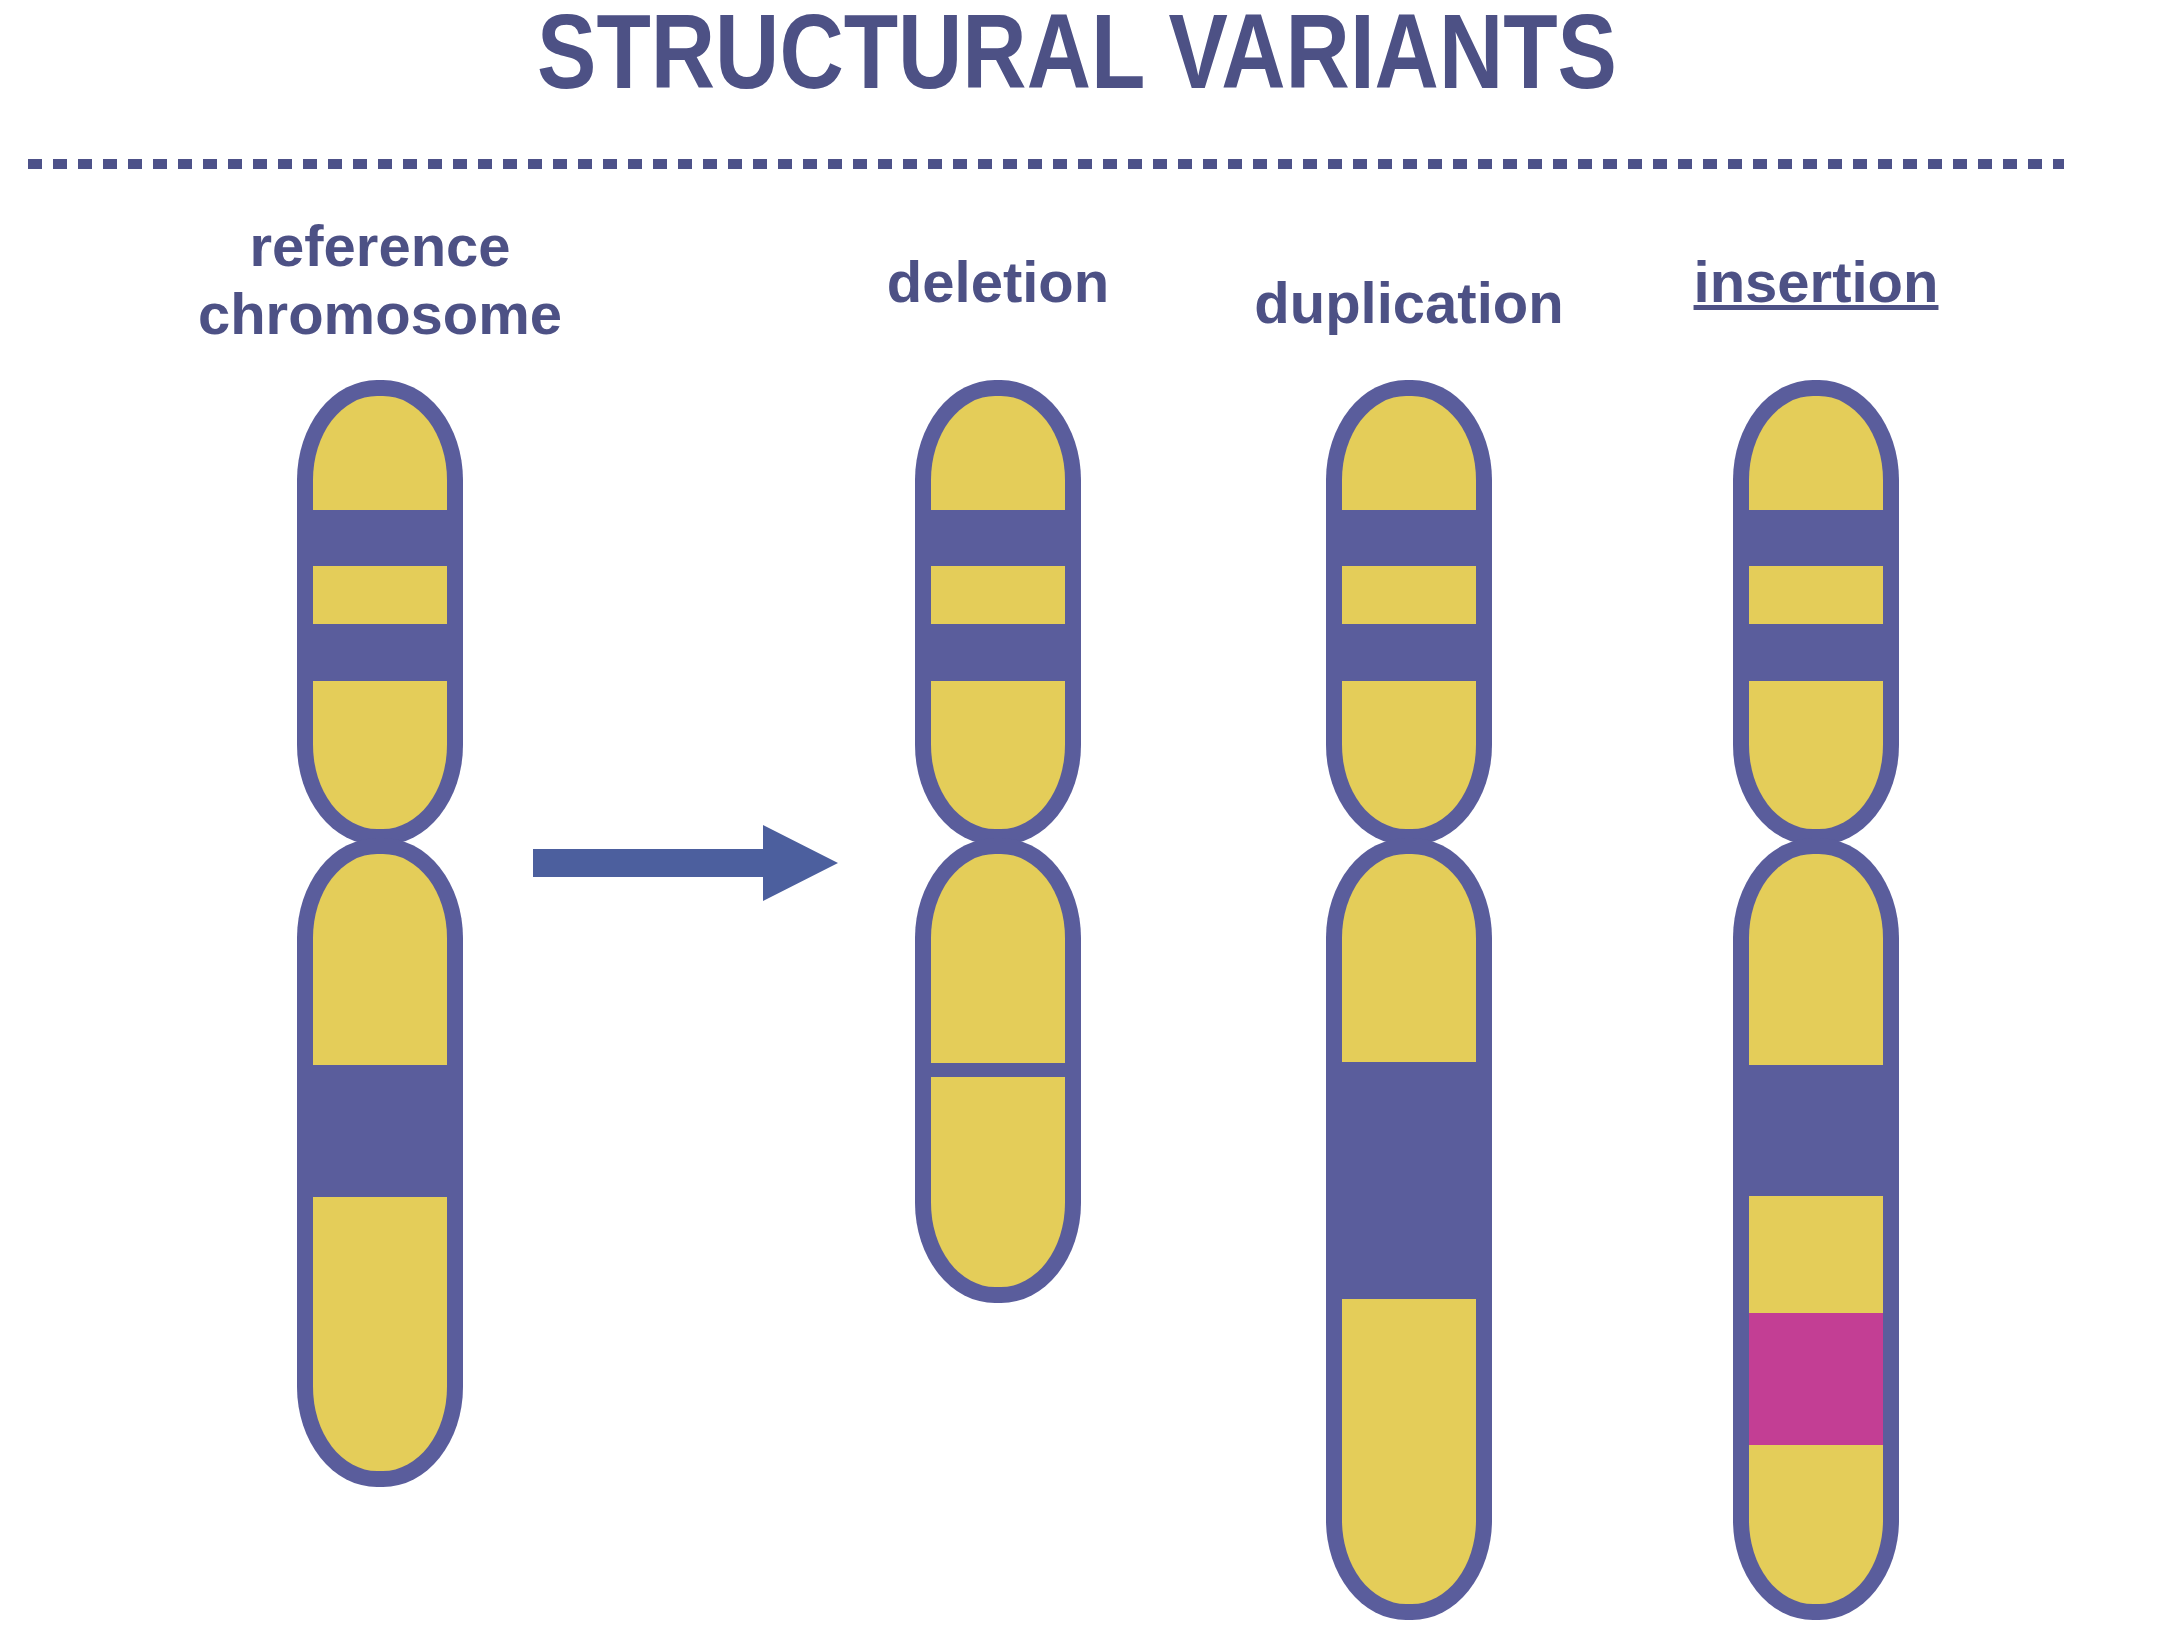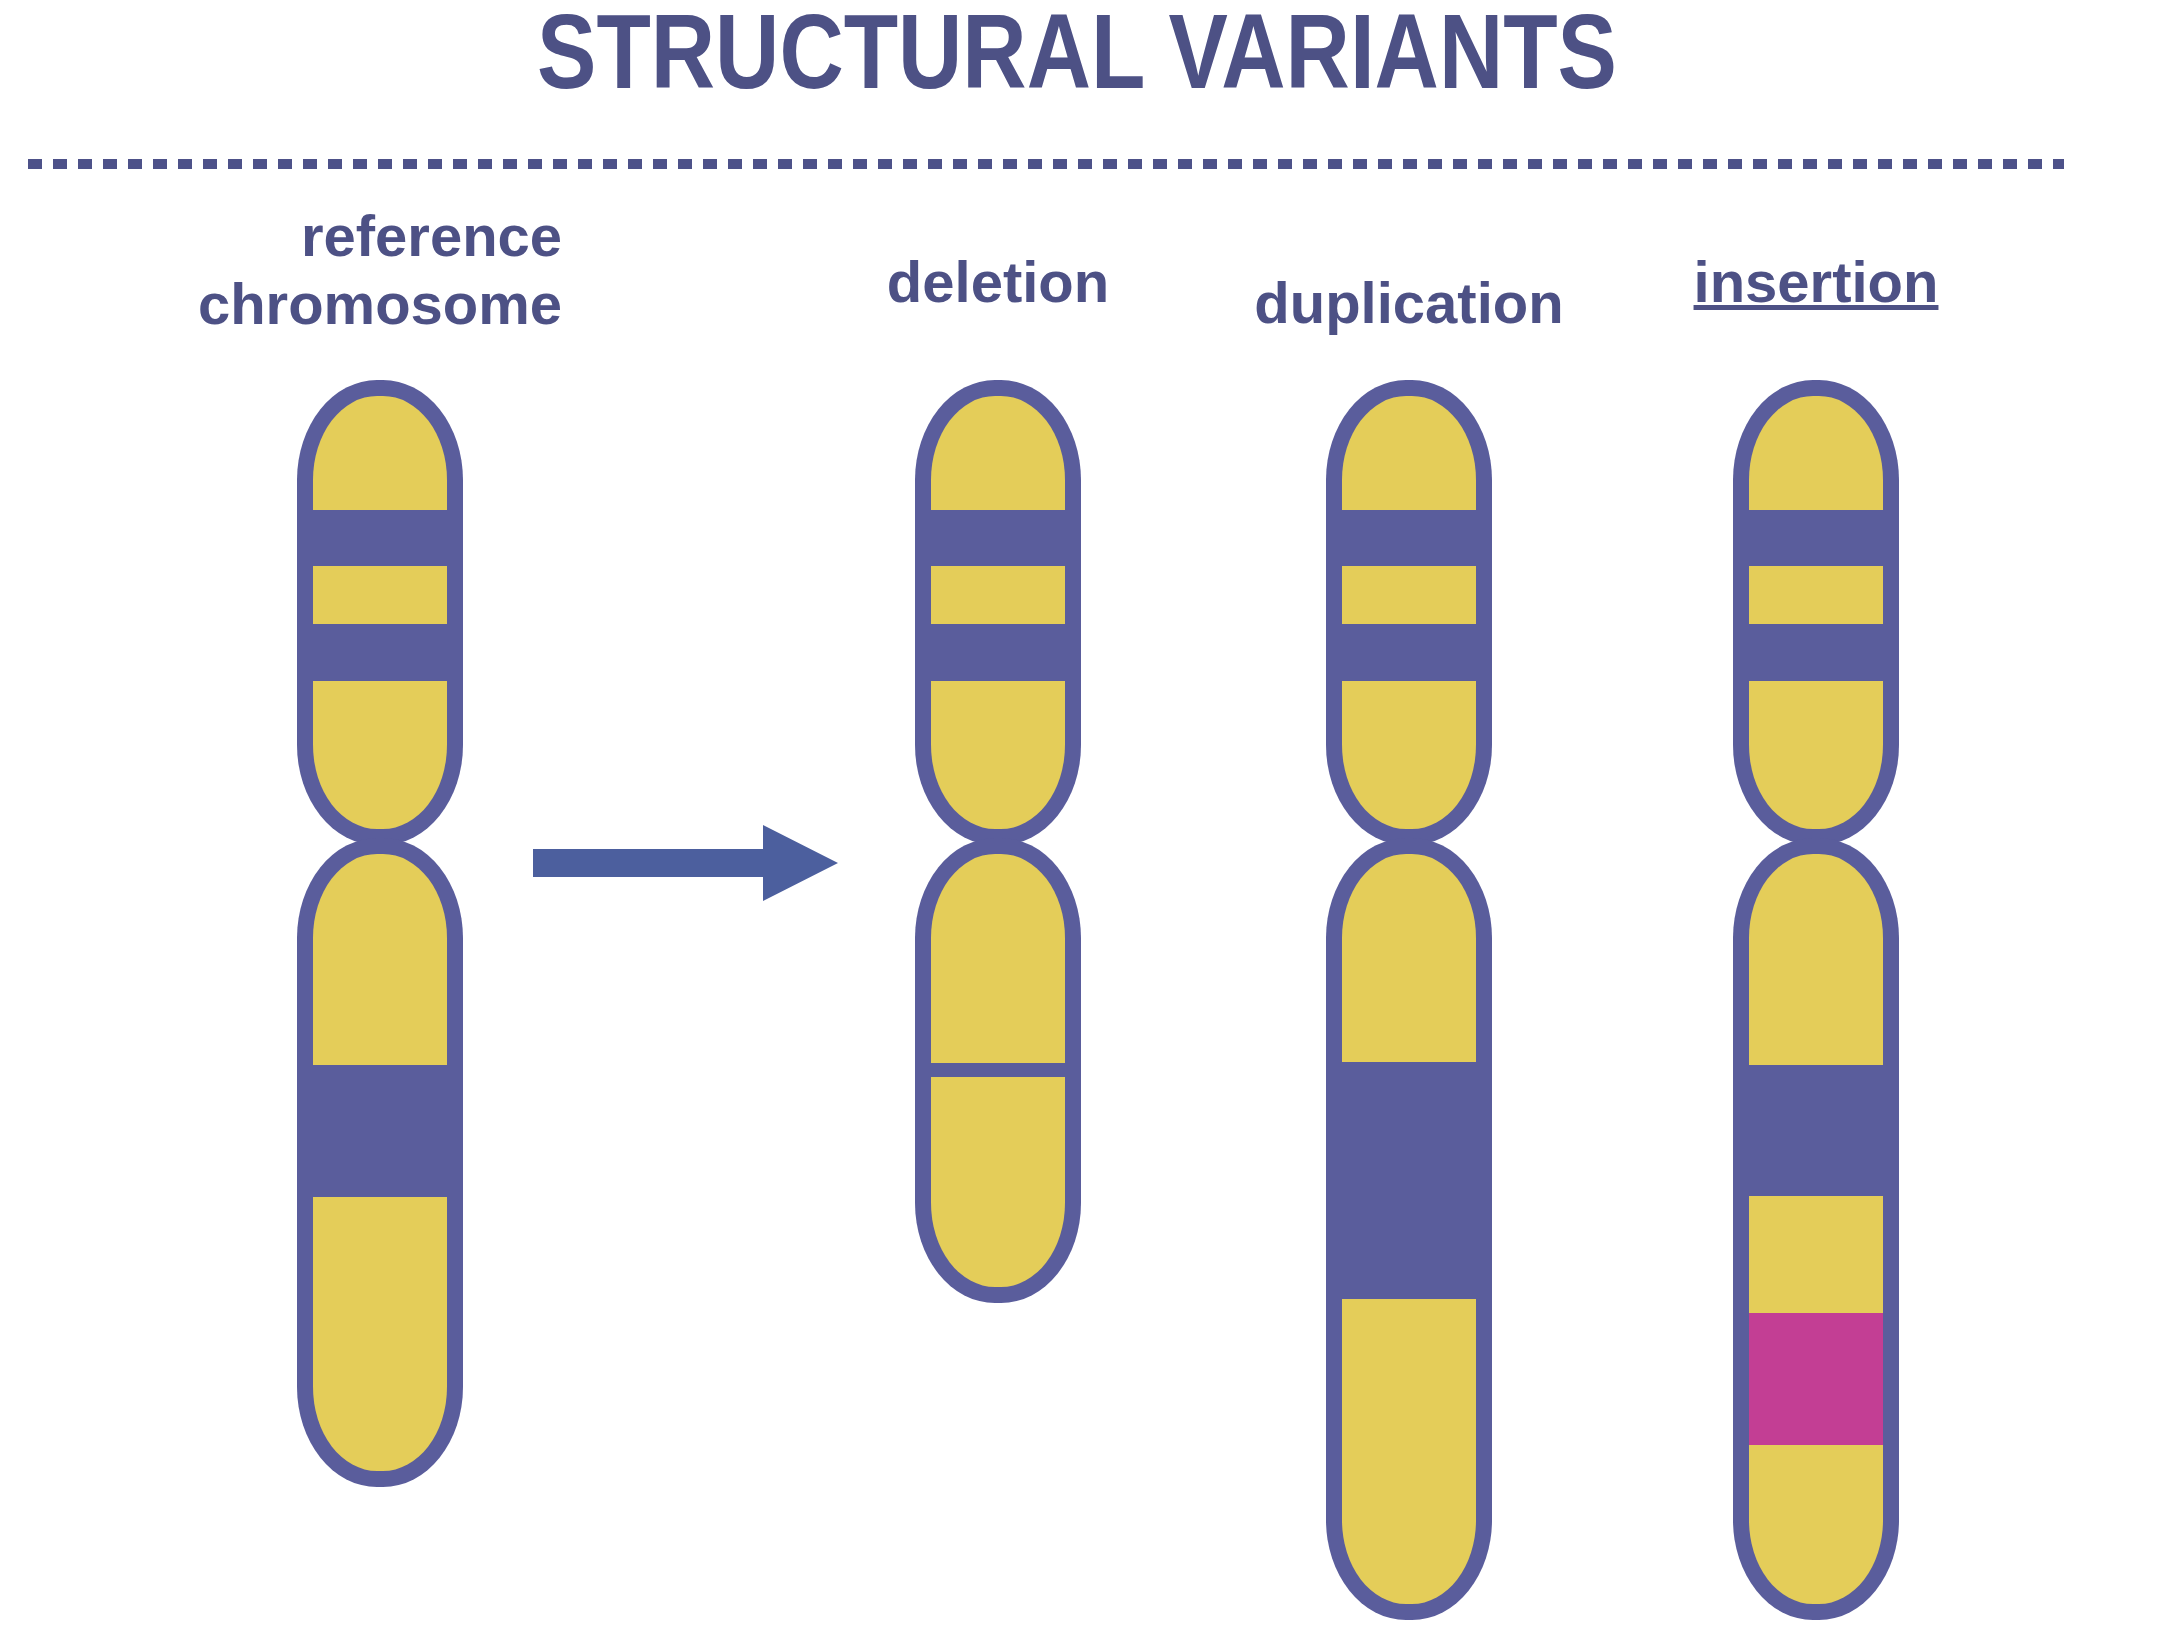--- a/index.html
+++ b/index.html
@@ -42,21 +42,21 @@
   .label {
     position: absolute;
     transform: translateX(-50%);
     font-size: 58px;
     line-height: 68px;
     font-weight: bold;
     color: var(--text, #4d5185);
     text-align: center;
     white-space: pre-line;
   }
-  .label-ref { left: 380px;  top: 202px; text-align: right; }
+  .label-ref { left: 380px;  top: 212px; }
   .label-del { left: 998px;  top: 248px; }
   .label-dup { left: 1409px; top: 248px; margin-top: 21px; }
   .label-ins { left: 1816px; top: 248px; text-decoration: underline; }
   svg.figure { position: absolute; left: 0; top: 0; }
   .outline { fill: var(--outline, #5a5d9c); }
   .fillY   { fill: var(--fill, #e4cd59); }
   .band    { fill: var(--outline, #5a5d9c); }
   .insert  { fill: var(--insert, #c33e94); }
   .arrow   { fill: var(--arrow, #4c5f9e); }
 </style>

